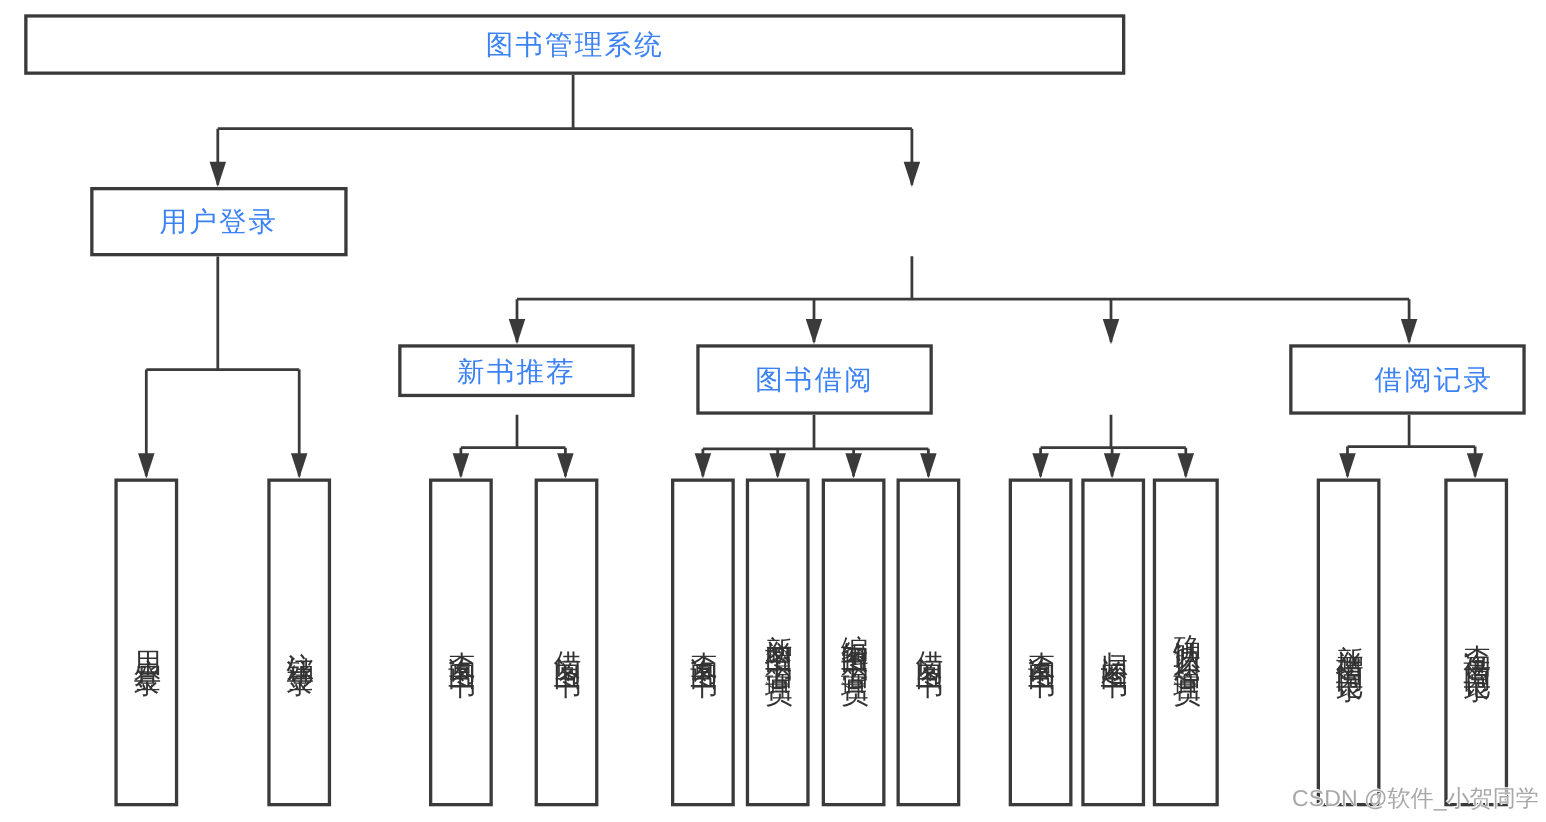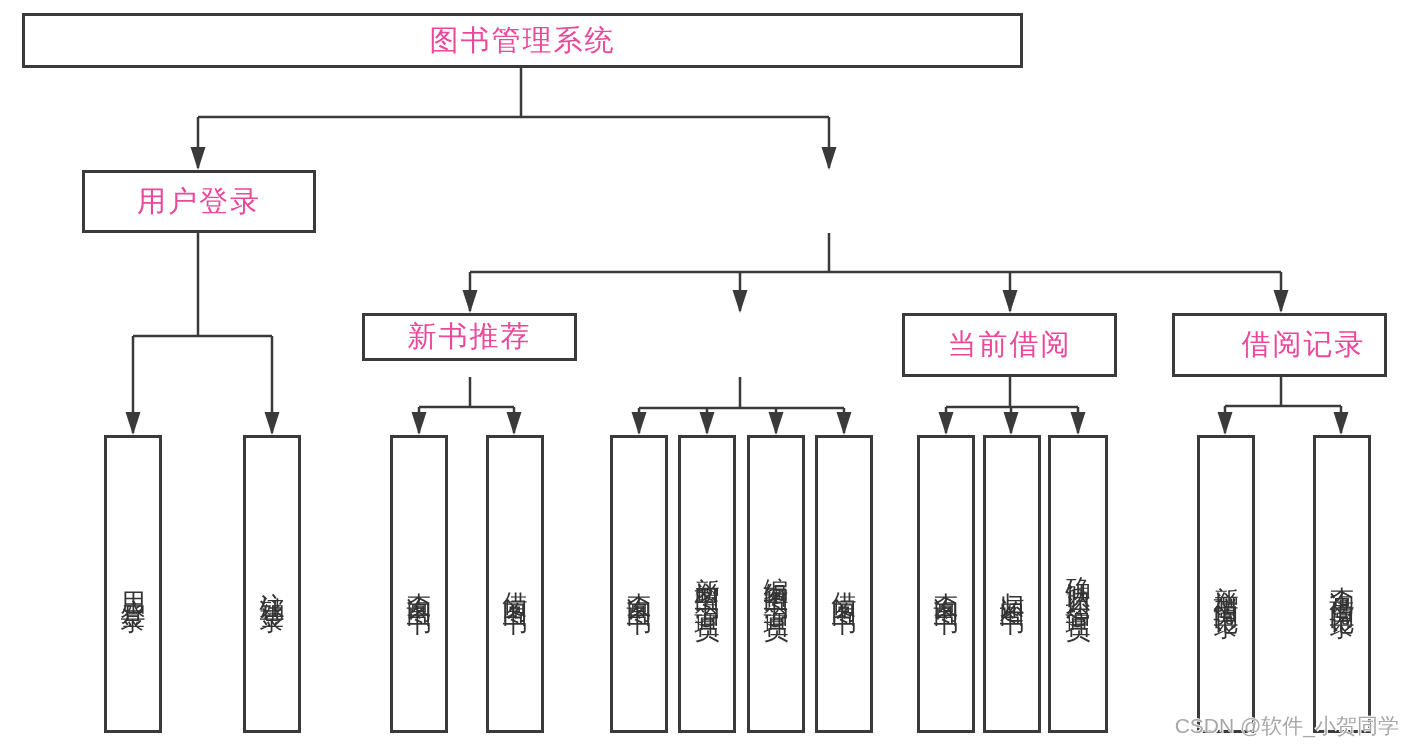--- a/index.html
+++ b/index.html
@@ -26,24 +26,24 @@
     box-sizing: border-box;
     border: 3px solid #3a3a3a;
     background: #ffffff;
     display: flex;
     align-items: center;
     justify-content: center;
     z-index: 2;
     color: #333333;
   }
   .hbox .lbl {
-    font-size: 29px;
+    font-size: 25px;
     letter-spacing: 2px;
     white-space: nowrap;
-    color: #ec4899;
+    color: #3b82f6;
   }
   .leaf {
     top: 435px;
     width: 58px;
     height: 298px;
   }
   .leaf .lbl {
     writing-mode: vertical-rl;
     text-orientation: mixed;
     font-size: 25px;
@@ -129,22 +129,22 @@
     <span class="lbl">图书管理系统</span>
   </div>
 
   <div class="node hbox" style="left:82px; top:170px; width:234px; height:63px;">
     <span class="lbl">用户登录</span>
   </div>
 
   <div class="node hbox" style="left:362px; top:313px; width:215px; height:48px;">
     <span class="lbl">新书推荐</span>
   </div>
-  <div class="node hbox" style="left:902px; top:313px; width:215px; height:64px;">
-    <span class="lbl">当前借阅</span>
+  <div class="node hbox" style="left:633px; top:313px; width:215px; height:64px;">
+    <span class="lbl">图书借阅</span>
   </div>
   <div class="node hbox" style="left:1172px; top:313px; width:215px; height:64px;padding-left:48px;">
     <span class="lbl">借阅记录</span>
   </div>
 
   <div class="node leaf" style="left:104px;">
     <span class="lbl">用户登录</span>
   </div>
   <div class="node leaf" style="left:243px;">
     <span class="lbl">注销登录</span>

